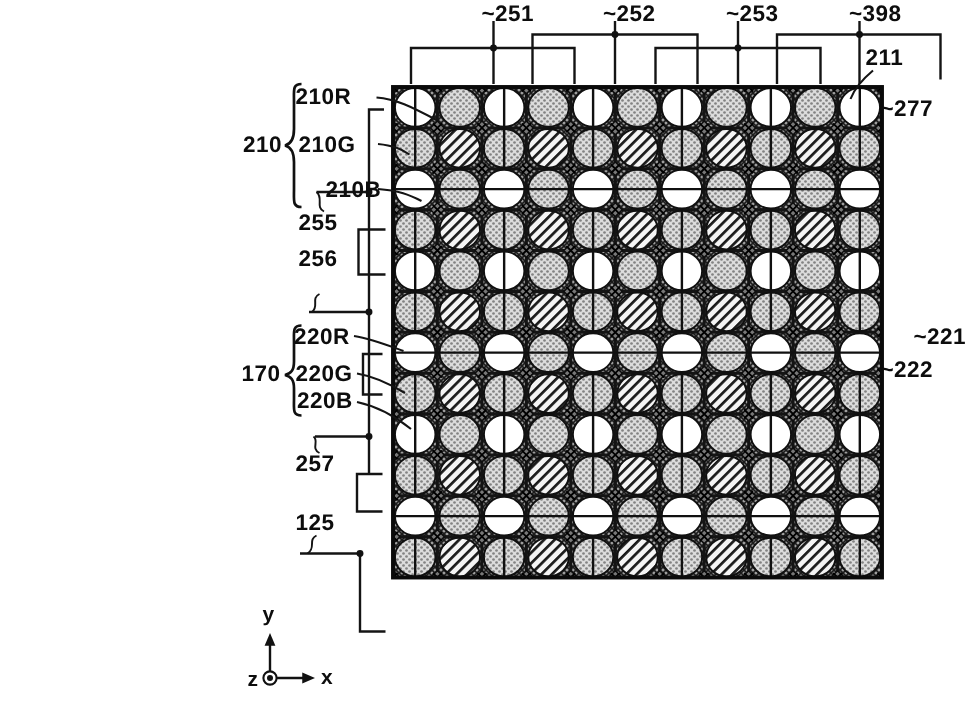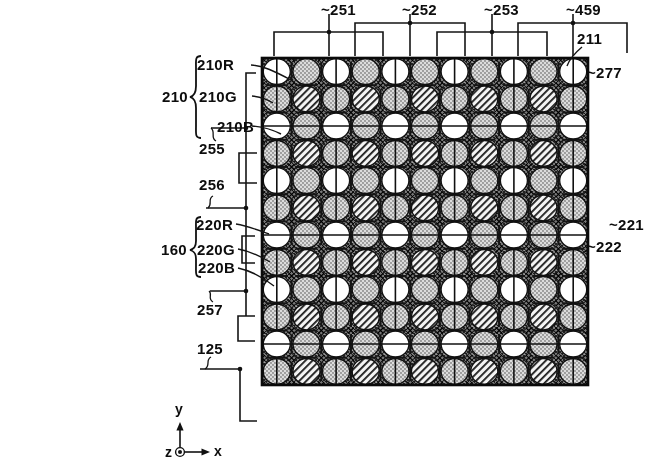--- a/index.html
+++ b/index.html
@@ -622,33 +622,33 @@
       <path d="M210,452 l-8.5,-3.6 v7.2 z" fill="#111"></path>
       <path d="M180,422 l-3.6,8.5 h7.2 z" fill="#111"></path>
       <circle cx="180" cy="452" r="4.4" fill="#fff" stroke="#111" stroke-width="1.4"></circle>
       <circle cx="180" cy="452" r="2" fill="#111"></circle>
     </g>
   </svg>
 
   <div class="lbl" style="left:321px;top:2px">~251</div>
   <div class="lbl" style="left:402px;top:2px">~252</div>
   <div class="lbl" style="left:484px;top:2px">~253</div>
-  <div class="lbl" style="left:566px;top:2px">~459</div>
+  <div class="lbl" style="left:566px;top:2px">~398</div>
   <div class="lbl" style="left:577px;top:31px">211</div>
   <div class="lbl" style="left:587px;top:65px">~277</div>
   <div class="lbl" style="left:609px;top:217px">~221</div>
   <div class="lbl" style="left:587px;top:239px">~222</div>
   <div class="lbl" style="left:197px;top:57px">210R</div>
   <div class="lbl" style="left:162px;top:89px">210</div>
   <div class="lbl" style="left:199px;top:89px">210G</div>
   <div class="lbl" style="left:217px;top:119px">210B</div>
   <div class="lbl" style="left:199px;top:141px">255</div>
-  <div class="lbl" style="left:199px;top:177px">256</div>
+  <div class="lbl" style="left:199px;top:165px">256</div>
   <div class="lbl" style="left:196px;top:217px">220R</div>
-  <div class="lbl" style="left:161px;top:242px">160</div>
+  <div class="lbl" style="left:161px;top:242px">170</div>
   <div class="lbl" style="left:197px;top:242px">220G</div>
   <div class="lbl" style="left:198px;top:260px">220B</div>
   <div class="lbl" style="left:197px;top:302px">257</div>
   <div class="lbl" style="left:197px;top:341px">125</div>
   <div class="lbl sm" style="left:175px;top:402px">y</div>
   <div class="lbl sm" style="left:214px;top:444px">x</div>
   <div class="lbl sm" style="left:165px;top:445px">z</div>
 </div>
 
 </body></html>

